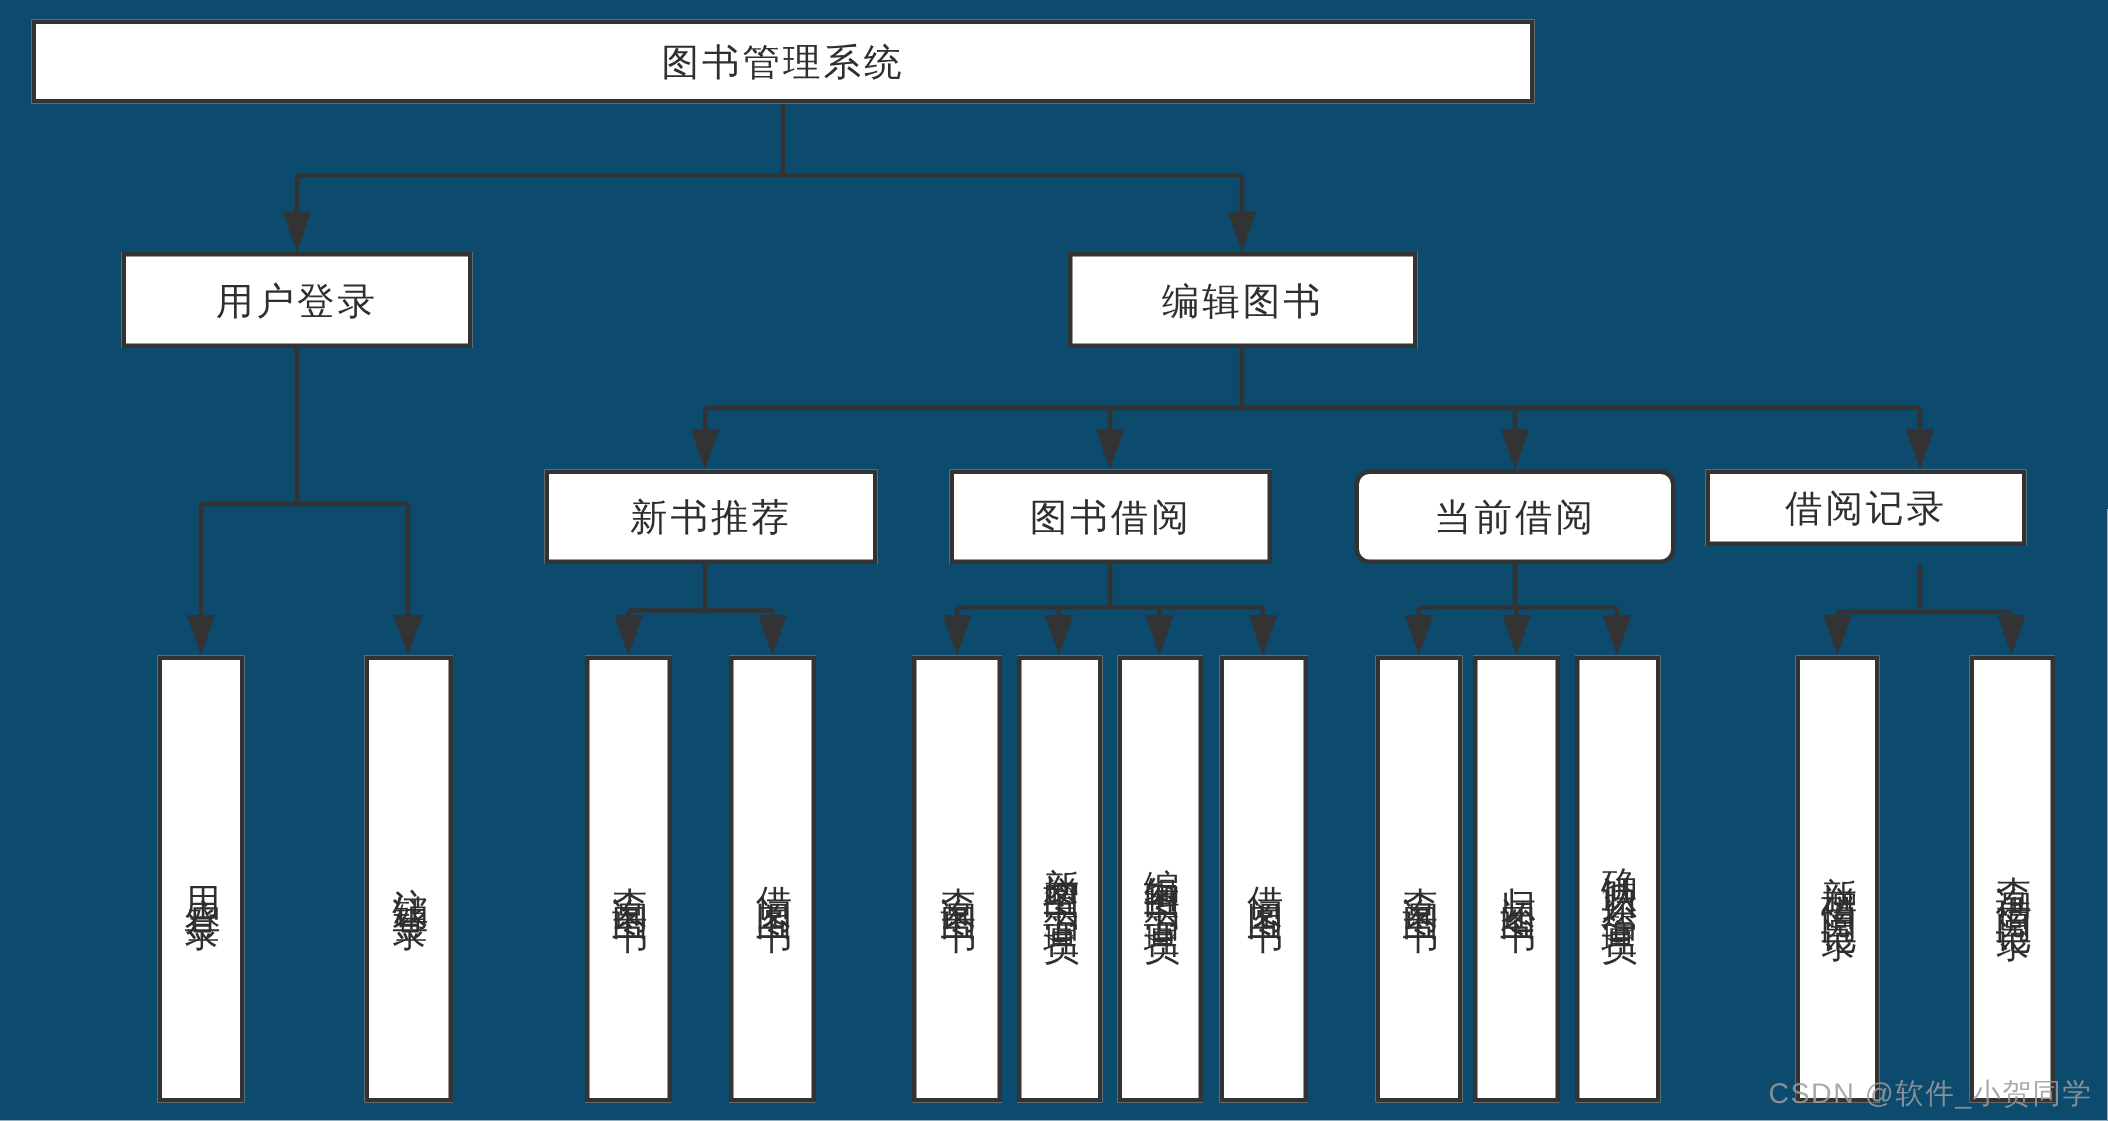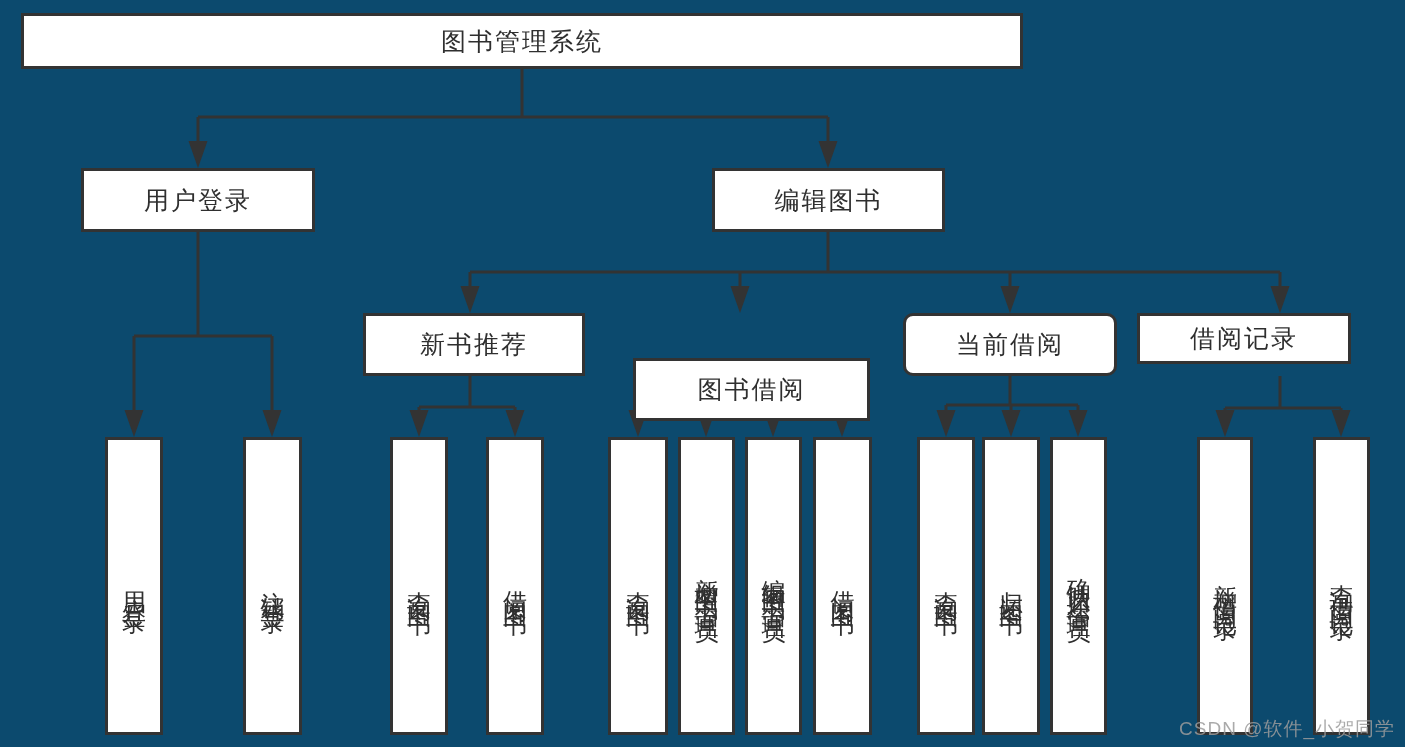--- a/index.html
+++ b/index.html
@@ -99,21 +99,21 @@
       <use href="#ah" x="1341" y="437"></use>
     </g>
   </svg>
 
   <div class="node h" style="left:21px; top:13px; width:1002px; height:56px;">图书管理系统</div>
 
   <div class="node h" style="left:81px; top:168px; width:234px; height:64px;">用户登录</div>
   <div class="node h" style="left:712px; top:168px; width:233px; height:64px;">编辑图书</div>
 
   <div class="node h" style="left:363px; top:313px; width:222px; height:63px;">新书推荐</div>
-  <div class="node h" style="left:633px; top:313px; width:237px; height:63px;margin-top:45px;">图书借阅</div>
+  <div class="node h" style="left:633px; top:313px; width:215px; height:63px;">图书借阅</div>
   <div class="node h" style="left:903px; top:313px; width:214px; height:63px;border-radius:10px;">当前借阅</div>
   <div class="node h" style="left:1137px; top:313px; width:214px; height:51px;">借阅记录</div>
 
   <div class="node v" style="left:105px; width:58px;">用户登录</div>
   <div class="node v" style="left:243px; width:59px;">注销登录</div>
 
   <div class="node v" style="left:390px; width:58px;">查询图书</div>
   <div class="node v" style="left:486px; width:58px;">借阅图书</div>
 
   <div class="node v" style="left:608px; width:60px;">查询图书</div>

